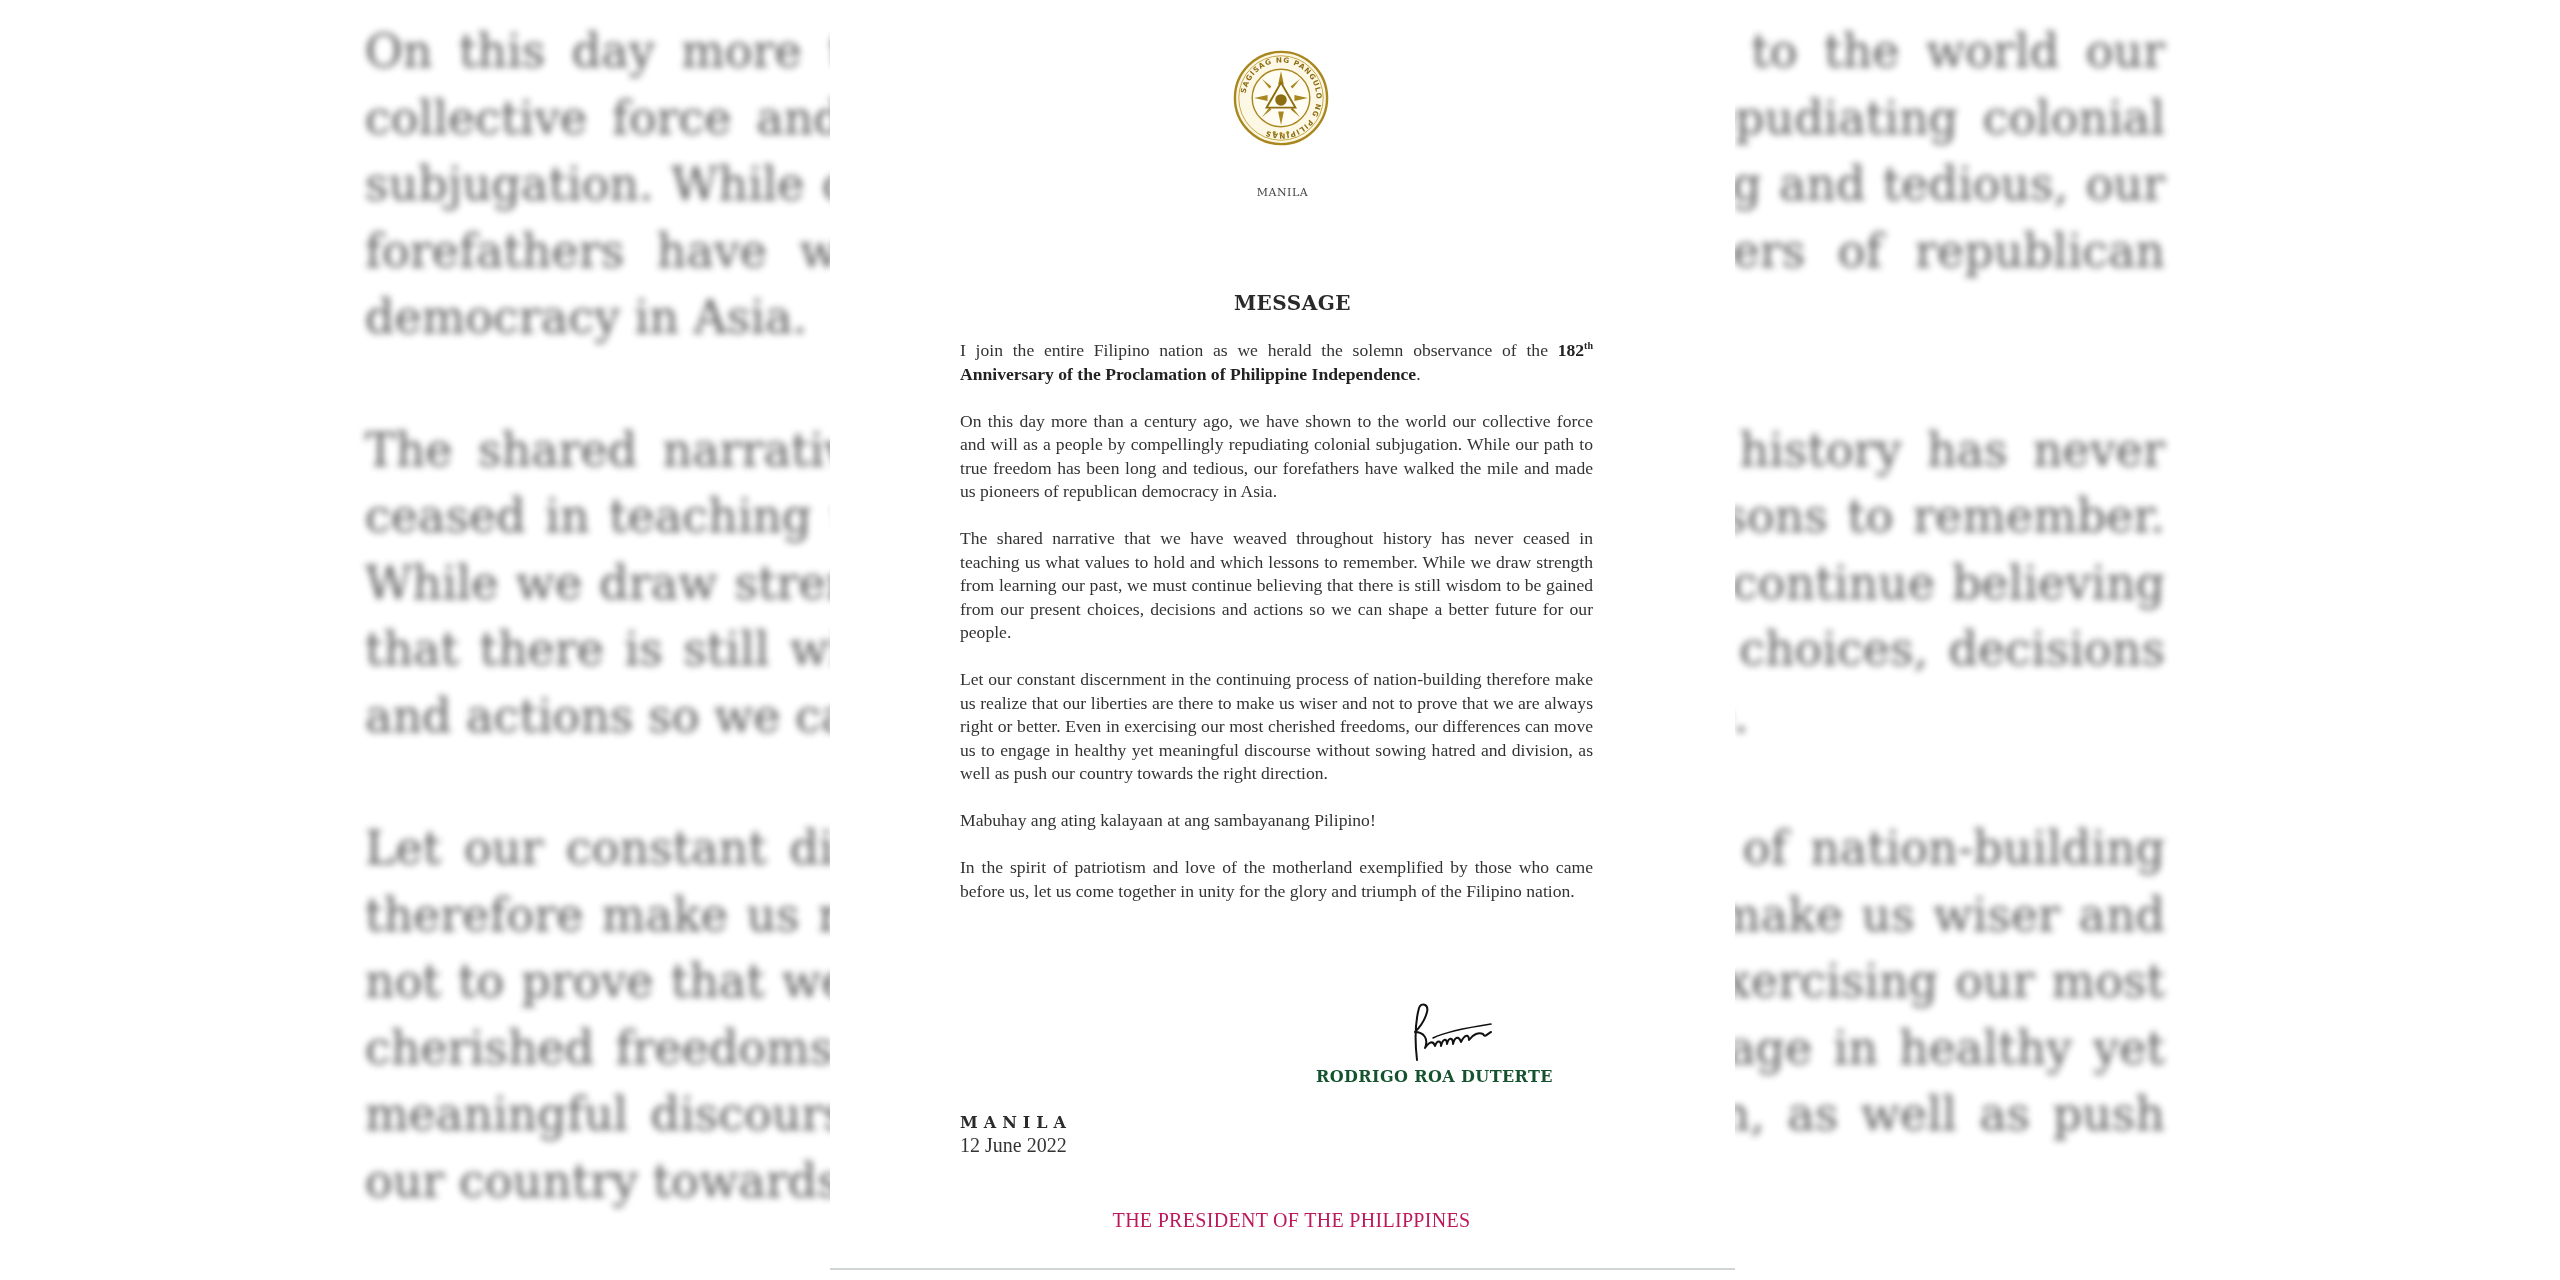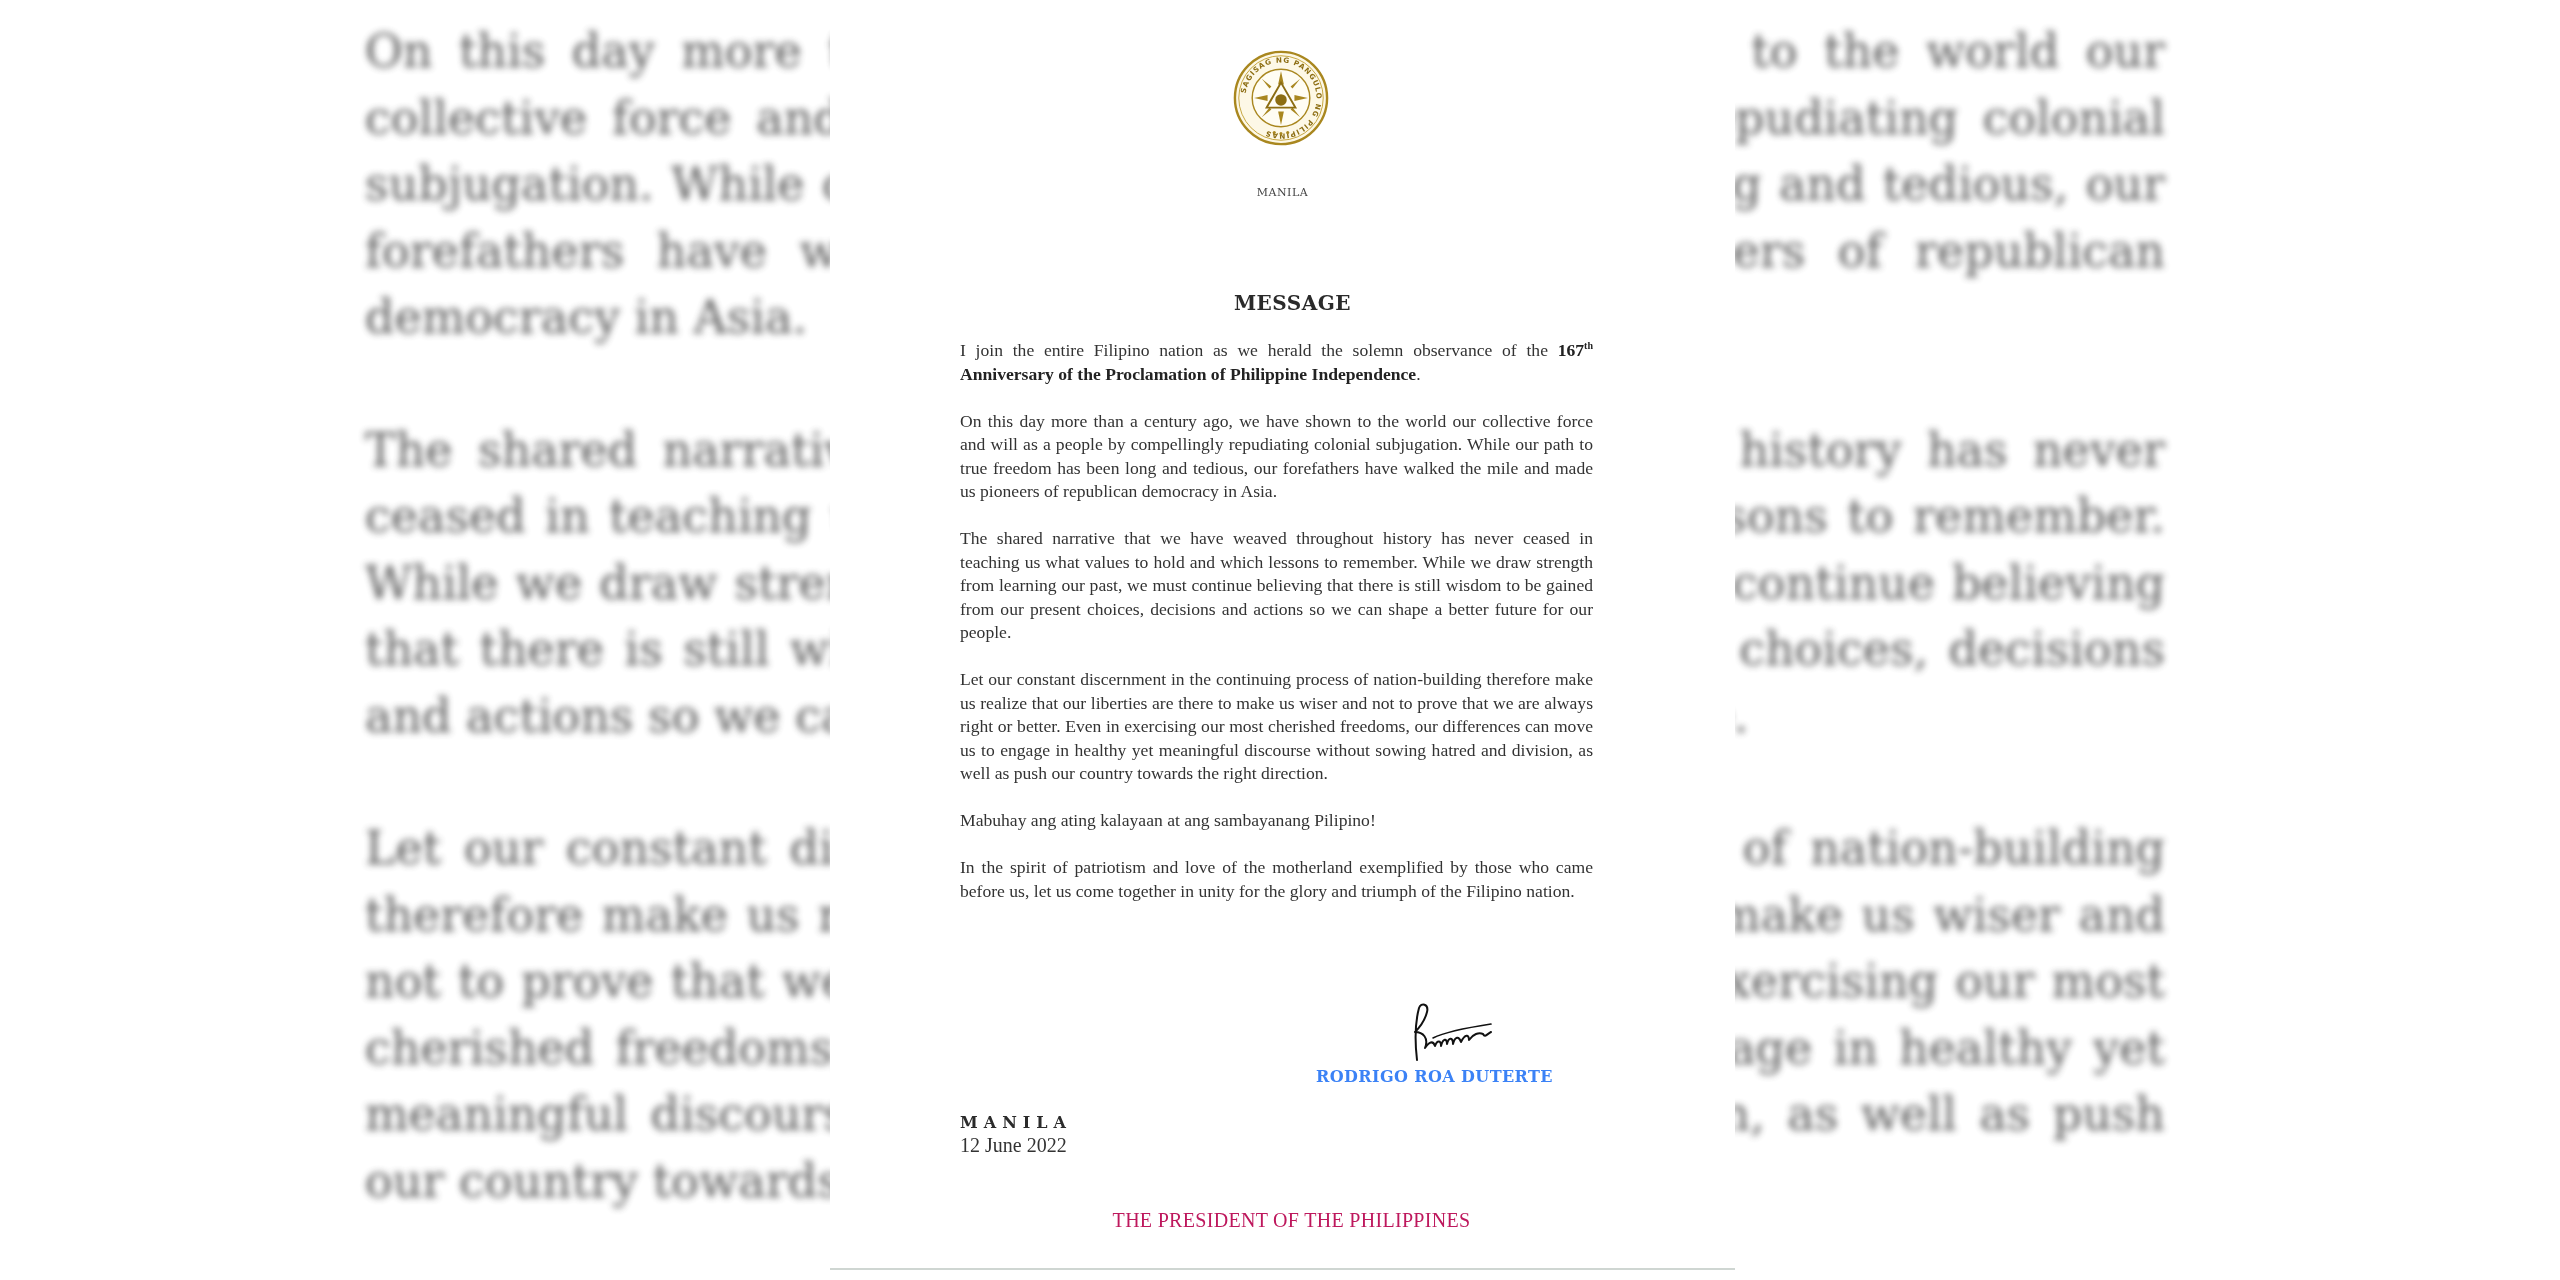--- a/index.html
+++ b/index.html
@@ -48,21 +48,21 @@
     text-align:justify;
   }
   .body p { margin:0 0 23.5px 0; }
   .body b { font-weight:bold; color:#222; }
   .body sup { font-size:10px; line-height:0; vertical-align:7px;margin-top:20px; }
   .signature {
     position:absolute; left:565px; top:998px; width:120px; height:70px;
   }
   .signer {
     position:absolute; left:486px; top:1067px; font-size:16px; font-weight:bold;
-    letter-spacing:0.4px; color:#3b82f6;
+    letter-spacing:0.4px; color:#14532d;
   }
   .place {
     position:absolute; left:130px; top:1113px; font-size:16px; font-weight:bold;
     letter-spacing:6px; color:#2b2b2b;
   }
   .date {
     position:absolute; left:130px; top:1134px; font-family:"Liberation Serif", serif;
     font-size:20px; color:#333;
   }
   .footer {
@@ -106,21 +106,21 @@
     <circle cx="43" cy="86" r="1.6" fill="#a9871f"></circle>
     <circle cx="50" cy="87" r="1.6" fill="#a9871f"></circle>
     <circle cx="57" cy="86" r="1.6" fill="#a9871f"></circle>
   </svg>
 
   <div class="palace-city">MANILA</div>
 
   <div class="msg-title">MESSAGE</div>
 
   <div class="body">
-    <p><span>I join the entire Filipino nation as we herald the solemn observance of the </span><b><span>167</span><sup>th</sup><span> Anniversary of the Proclamation of Philippine Independence</span></b><span>.</span></p>
+    <p><span>I join the entire Filipino nation as we herald the solemn observance of the </span><b><span>182</span><sup>th</sup><span> Anniversary of the Proclamation of Philippine Independence</span></b><span>.</span></p>
     <p>On this day more than a century ago, we have shown to the world our collective force and will as a people by compellingly repudiating colonial subjugation. While our path to true freedom has been long and tedious, our forefathers have walked the mile and made us pioneers of republican democracy in Asia.</p>
     <p>The shared narrative that we have weaved throughout history has never ceased in teaching us what values to hold and which lessons to remember. While we draw strength from learning our past, we must continue believing that there is still wisdom to be gained from our present choices, decisions and actions so we can shape a better future for our people.</p>
     <p>Let our constant discernment in the continuing process of nation-building therefore make us realize that our liberties are there to make us wiser and not to prove that we are always right or better. Even in exercising our most cherished freedoms, our differences can move us to engage in healthy yet meaningful discourse without sowing hatred and division, as well as push our country towards the right direction.</p>
     <p>Mabuhay ang ating kalayaan at ang sambayanang Pilipino!</p>
     <p>In the spirit of patriotism and love of the motherland exemplified by those who came before us, let us come together in unity for the glory and triumph of the Filipino nation.</p>
   </div>
 
   <svg class="signature" viewBox="0 0 120 70">
     <path d="M22,62 C20,45 20,25 24,10 C26,4 34,6 32,14 C30,22 24,30 20,34 C28,34 34,40 30,50 C34,44 38,42 40,48 C42,42 46,42 46,48 C48,40 52,40 52,46 C54,38 58,40 58,46 C60,38 64,38 66,44 C70,36 74,36 74,42 C78,36 84,34 88,36 C90,40 92,36 96,34" fill="none" stroke="#111" stroke-width="2" stroke-linecap="round" stroke-linejoin="round"></path>
     <path d="M38,40 C50,34 70,30 96,26" fill="none" stroke="#111" stroke-width="1.6" stroke-linecap="round"></path>

